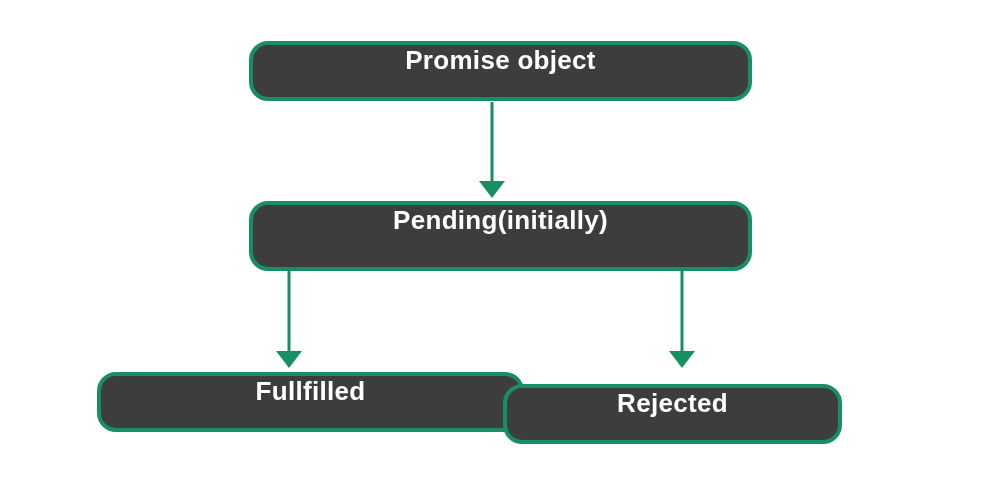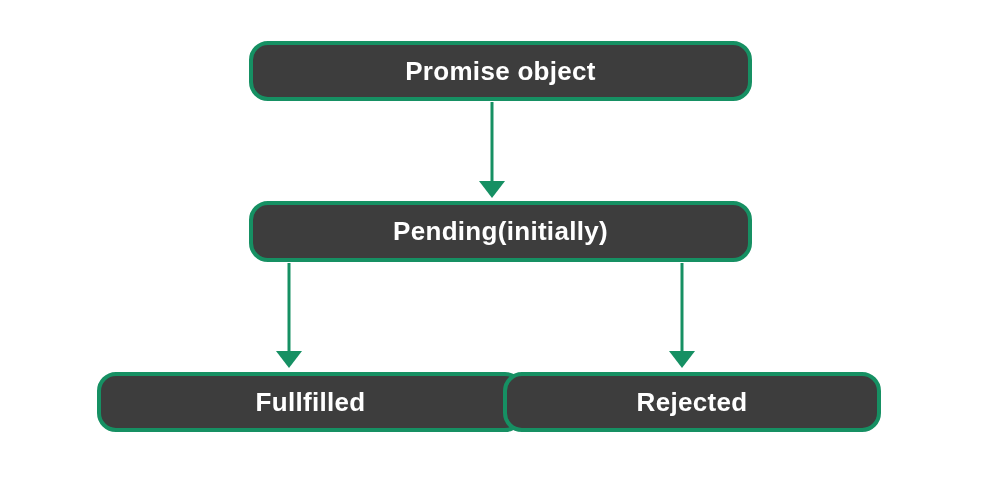--- a/index.html
+++ b/index.html
@@ -33,34 +33,33 @@
   }
   .edges polygon {
     fill: var(--edge);
   }
   .node {
     position: absolute;
     background: var(--node-fill);
     border: 4px solid var(--node-border);
     border-radius: 19px;
     display: flex;
-    align-items: center;
     justify-content: center;
   }
   .node-label {
     color: var(--node-text);
     font-weight: bold;
     font-size: 26px;
     letter-spacing: 0.3px;
     white-space: nowrap;
   }
   .n-promise   { left: 249px; top: 41px;  width: 503px; height: 60px; }
-  .n-pending   { left: 249px; top: 201px; width: 503px; height: 61px; }
+  .n-pending   { left: 249px; top: 201px; width: 503px; height: 70px; }
   .n-fulfilled { left: 97px;  top: 372px; width: 427px; height: 60px; }
-  .n-rejected  { left: 503px; top: 372px; width: 378px; height: 60px; }
+  .n-rejected  { left: 503px; top: 384px; width: 339px; height: 60px; }
 </style>
 </head>
 <body>
 
 <div class="canvas">
 
   <svg class="edges" viewBox="0 0 1000 500" aria-hidden="true">
     <g>
       <line x1="492" y1="102" x2="492" y2="182"></line>
       <polygon points="479,181 505,181 492,198"></polygon>

